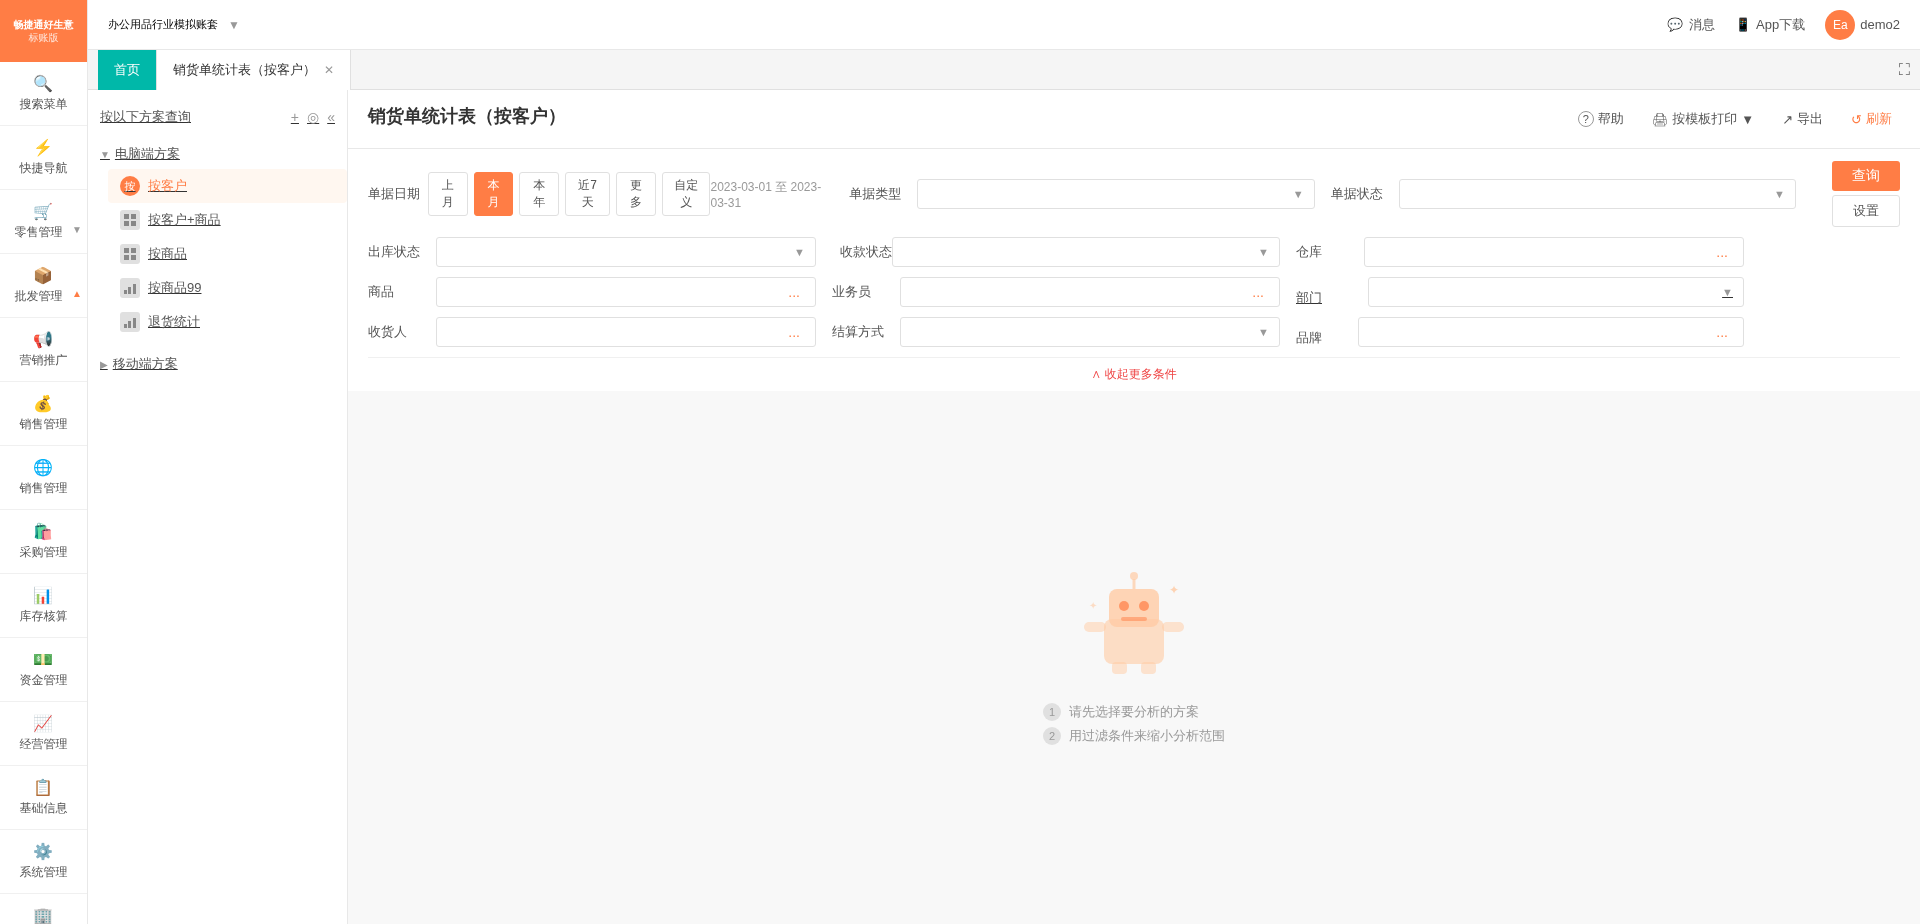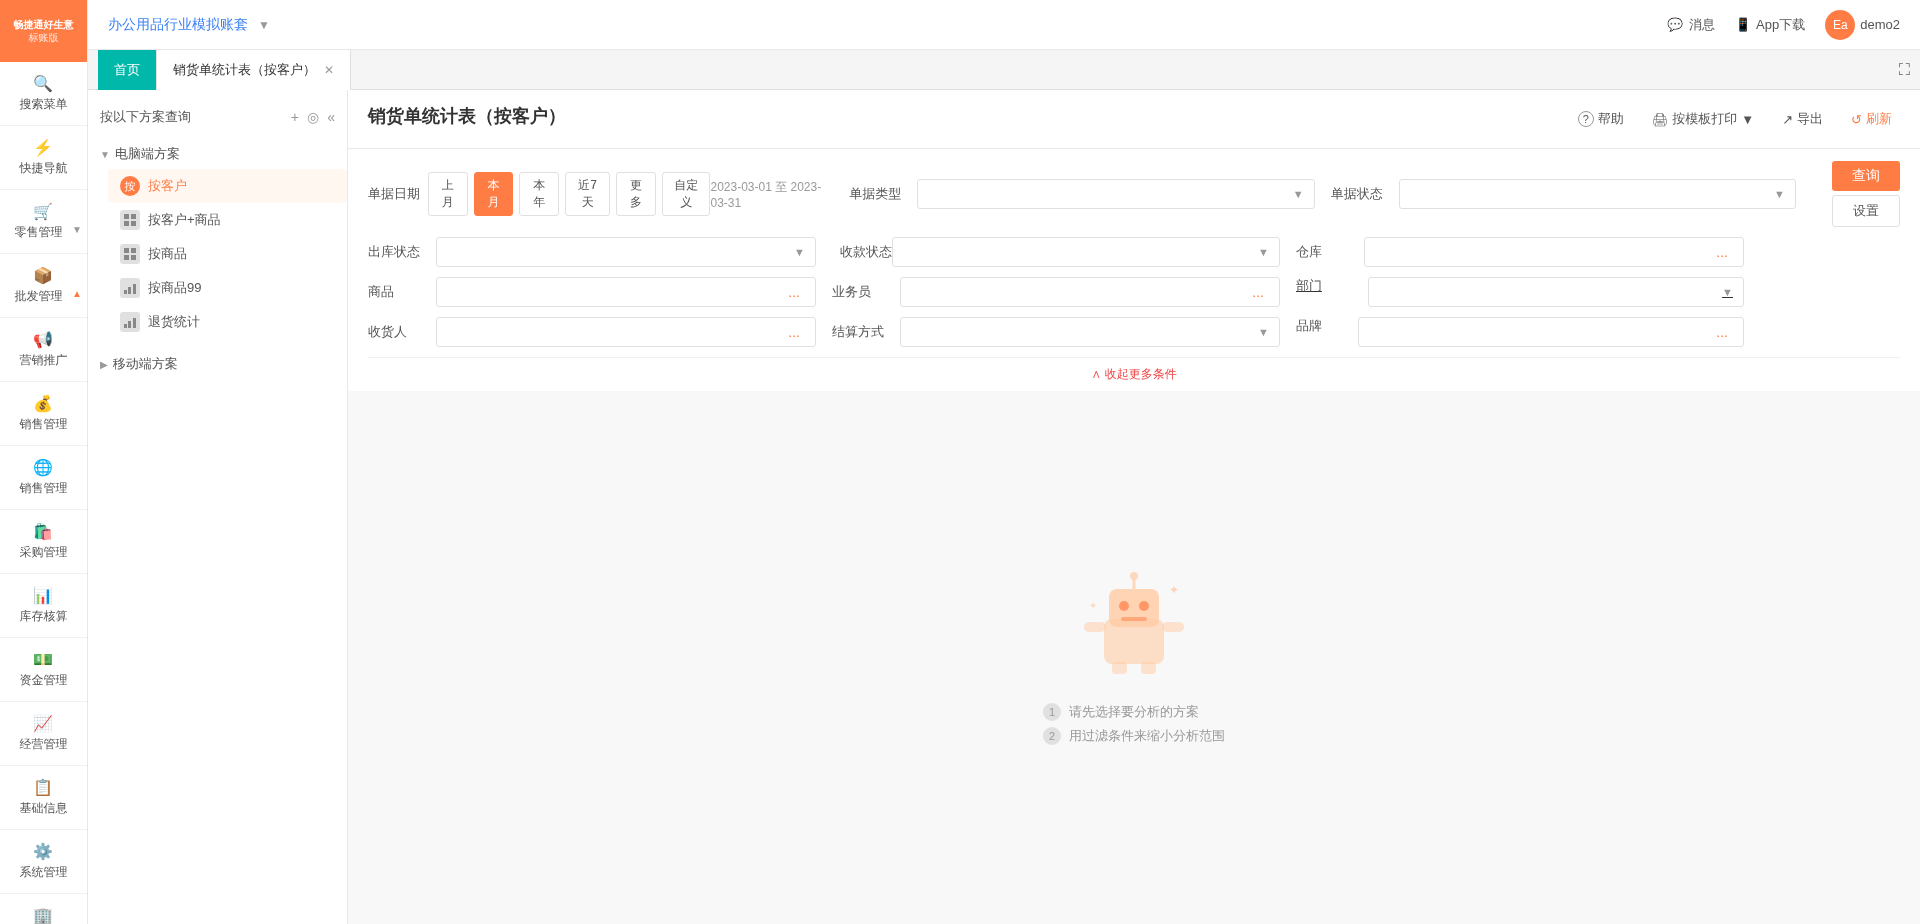--- a/index.html
+++ b/index.html
@@ -11,39 +11,39 @@
     .sidebar-menu { flex: 1; overflow-y: auto; }
     .sidebar-item { padding: 12px 5px; text-align: center; cursor: pointer; font-size: 12px; color: #555; border-bottom: 1px solid #f0f0f0; }
     .sidebar-item .menu-icon { font-size: 16px; display: block; margin-bottom: 3px; }
 
     
     .main-wrap { flex: 1; display: flex; flex-direction: column; overflow: hidden; }
 
     
     .topbar { height: 50px; background: #fff; display: flex; align-items: center; justify-content: space-between; padding: 0 20px; border-bottom: 1px solid #e8e8e8; flex-shrink: 0; }
     .topbar-left { display: flex; align-items: center; gap: 10px; }
-    .topbar-title { font-size: 14px; color: #3b82f6; }
+    .topbar-title { font-size: 11px; color: #000000; }
     .topbar-dropdown { font-size: 12px; color: #999; cursor: pointer; }
     .topbar-right { display: flex; align-items: center; gap: 20px; }
     .topbar-action { display: flex; align-items: center; gap: 5px; cursor: pointer; color: #555; font-size: 13px; }
     .avatar { width: 30px; height: 30px; border-radius: 50%; background: #ff7d45; display: flex; align-items: center; justify-content: center; color: #fff; font-size: 12px; }
 
     
     .tabs-bar { height: 40px; background: #f5f5f5; display: flex; align-items: center; padding: 0 10px; gap: 0; border-bottom: 1px solid #e0e0e0; flex-shrink: 0; }
     .tab-item { height: 40px; padding: 0 16px; display: flex; align-items: center; gap: 8px; cursor: pointer; font-size: 13px; color: #555; border-right: 1px solid #e0e0e0; background: #f5f5f5; }
     .tab-item.active { background: #fff; color: #333; }
     .tab-home { background: #00b8a9; color: #fff; }
     .tab-close { cursor: pointer; color: #999; font-size: 12px; }
     .tab-fullscreen { margin-left: auto; cursor: pointer; color: #666; font-size: 16px; }
 
     
     .page-content { flex: 1; display: flex; overflow: hidden; background: #fff; }
 
     
-    .left-panel { width: 260px; background: #fff; border-right: 1px solid #e8e8e8; flex-shrink: 0; padding: 10px 0; overflow-y: auto; }
+    .left-panel { width: 260px; background: #fff; border-right: 1px solid #e8e8e8; flex-shrink: 0; padding: 10px 0; overflow-y: auto; text-decoration: underline; }
     .panel-header { padding: 8px 12px; display: flex; align-items: center; justify-content: space-between; }
     .panel-title { font-size: 13px; color: #555; font-weight: 500; }
     .panel-actions { display: flex; gap: 8px; }
     .panel-action-btn { cursor: pointer; color: #999; font-size: 14px; }
 
     .tree-section { padding: 5px 0; }
     .tree-parent { padding: 6px 12px; display: flex; align-items: center; gap: 5px; cursor: pointer; font-size: 13px; color: #555; }
     .tree-arrow { font-size: 10px; color: #999; }
     .tree-children { padding-left: 20px; }
     .tree-child { padding: 7px 12px; display: flex; align-items: center; gap: 8px; cursor: pointer; font-size: 13px; color: #555; border-radius: 4px; }
@@ -358,21 +358,21 @@
             <div style="flex:1;height:30px;border:1px solid #e0e0e0;border-radius:3px;padding:0 10px;display:flex;align-items:center;justify-content:flex-end;background:#fff;cursor:pointer;">
               <span class="dots-btn">...</span>
             </div>
           </div>
           <div style="display:flex;align-items:center;gap:8px;flex:1;">
             <span class="filter-label">业务员</span>
             <div style="flex:1;height:30px;border:1px solid #e0e0e0;border-radius:3px;padding:0 10px;display:flex;align-items:center;justify-content:flex-end;background:#fff;cursor:pointer;">
               <span class="dots-btn">...</span>
             </div>
           </div>
-          <div style="display:flex;align-items:flex-start;gap:12px;flex:1;text-decoration:underline;">
+          <div style="display:flex;align-items:flex-end;gap:12px;flex:1;text-decoration:underline;">
             <span class="filter-label">部门</span>
             <div class="filter-select" style="flex:1;height:30px;border:1px solid #e0e0e0;border-radius:3px;padding:0 10px;display:flex;align-items:center;justify-content:space-between;cursor:pointer;">
               <span class="select-placeholder"></span>
               <span class="select-arrow">▼</span>
             </div>
           </div>
           <div style="width:140px;"></div>
         </div>
 
         <div class="filter-row">
@@ -382,21 +382,21 @@
               <span class="dots-btn">...</span>
             </div>
           </div>
           <div style="display:flex;align-items:center;gap:8px;flex:1;">
             <span class="filter-label">结算方式</span>
             <div class="filter-select" style="flex:1;height:30px;border:1px solid #e0e0e0;border-radius:3px;padding:0 10px;display:flex;align-items:center;justify-content:space-between;cursor:pointer;">
               <span class="select-placeholder"></span>
               <span class="select-arrow">▼</span>
             </div>
           </div>
-          <div style="display:flex;align-items:flex-start;gap:2px;flex:1;">
+          <div style="display:flex;align-items:flex-end;gap:2px;flex:1;">
             <span class="filter-label">品牌</span>
             <div style="flex:1;height:30px;border:1px solid #e0e0e0;border-radius:3px;padding:0 10px;display:flex;align-items:center;justify-content:flex-end;background:#fff;cursor:pointer;">
               <span class="dots-btn">...</span>
             </div>
           </div>
           <div style="width:140px;"></div>
         </div>
 
         <div class="collapse-btn">∧ 收起更多条件</div>
       </div>

